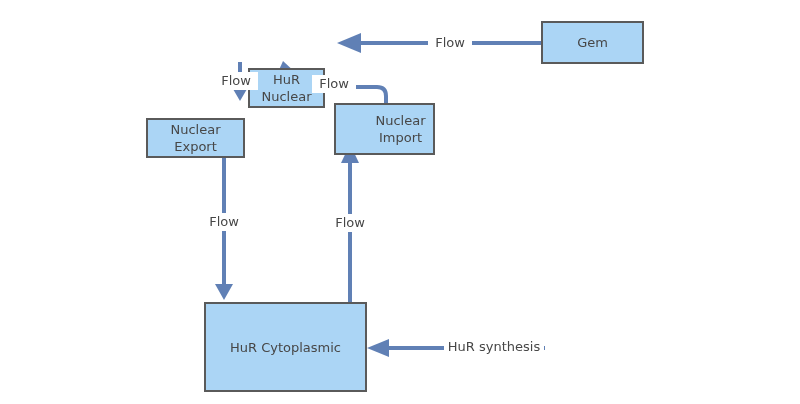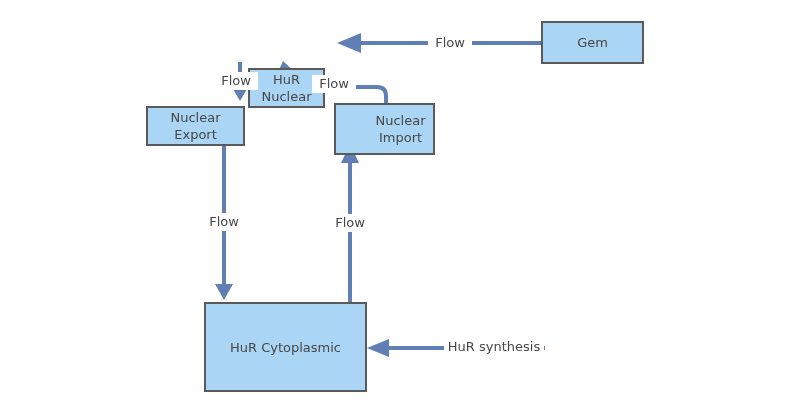--- a/index.html
+++ b/index.html
@@ -100,21 +100,21 @@
   </svg>
 
   <div class="node" style="left:248px;top:22px;width:77px;height:40px;margin-top:46px;">
     <span class="node-label">HuR Nuclear</span>
   </div>
 
   <div class="node" style="left:541px;top:21px;width:103px;height:43px;">
     <span class="node-label">Gem</span>
   </div>
 
-  <div class="node narrow" style="left:146px;top:106px;width:99px;height:40px;">
+  <div class="node narrow" style="left:146px;top:118px;width:99px;height:40px;">
     <span class="node-label">Nuclear Export</span>
   </div>
 
   <div class="node narrow" style="left:334px;top:103px;width:101px;height:52px;padding-left:32px;">
     <span class="node-label">Nuclear Import</span>
   </div>
 
   <div class="node" style="left:204px;top:302px;width:163px;height:90px;text-align:right;">
     <span class="node-label">HuR Cytoplasmic</span>
   </div>

